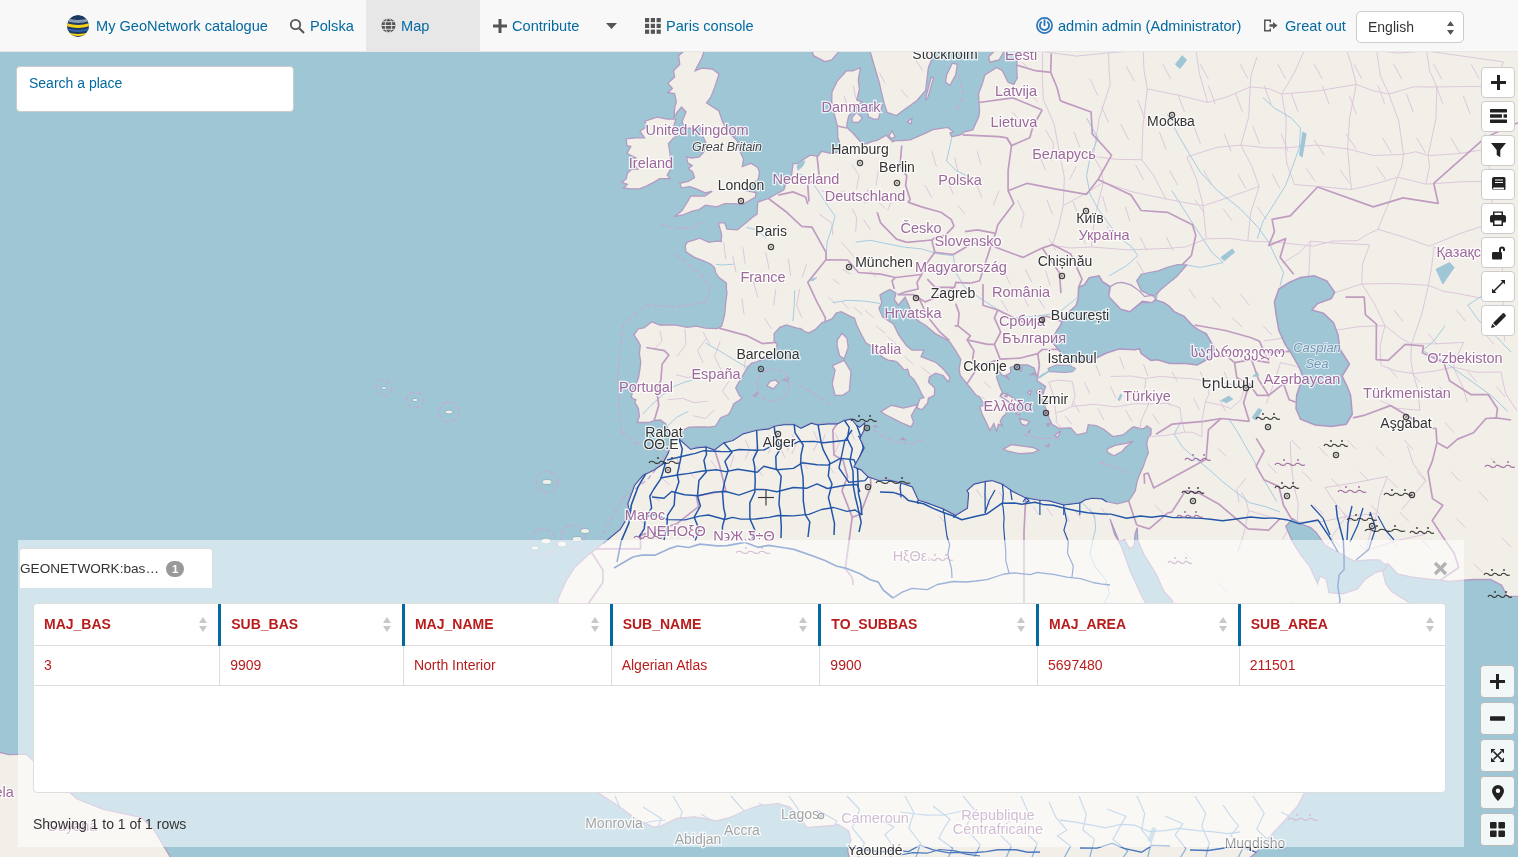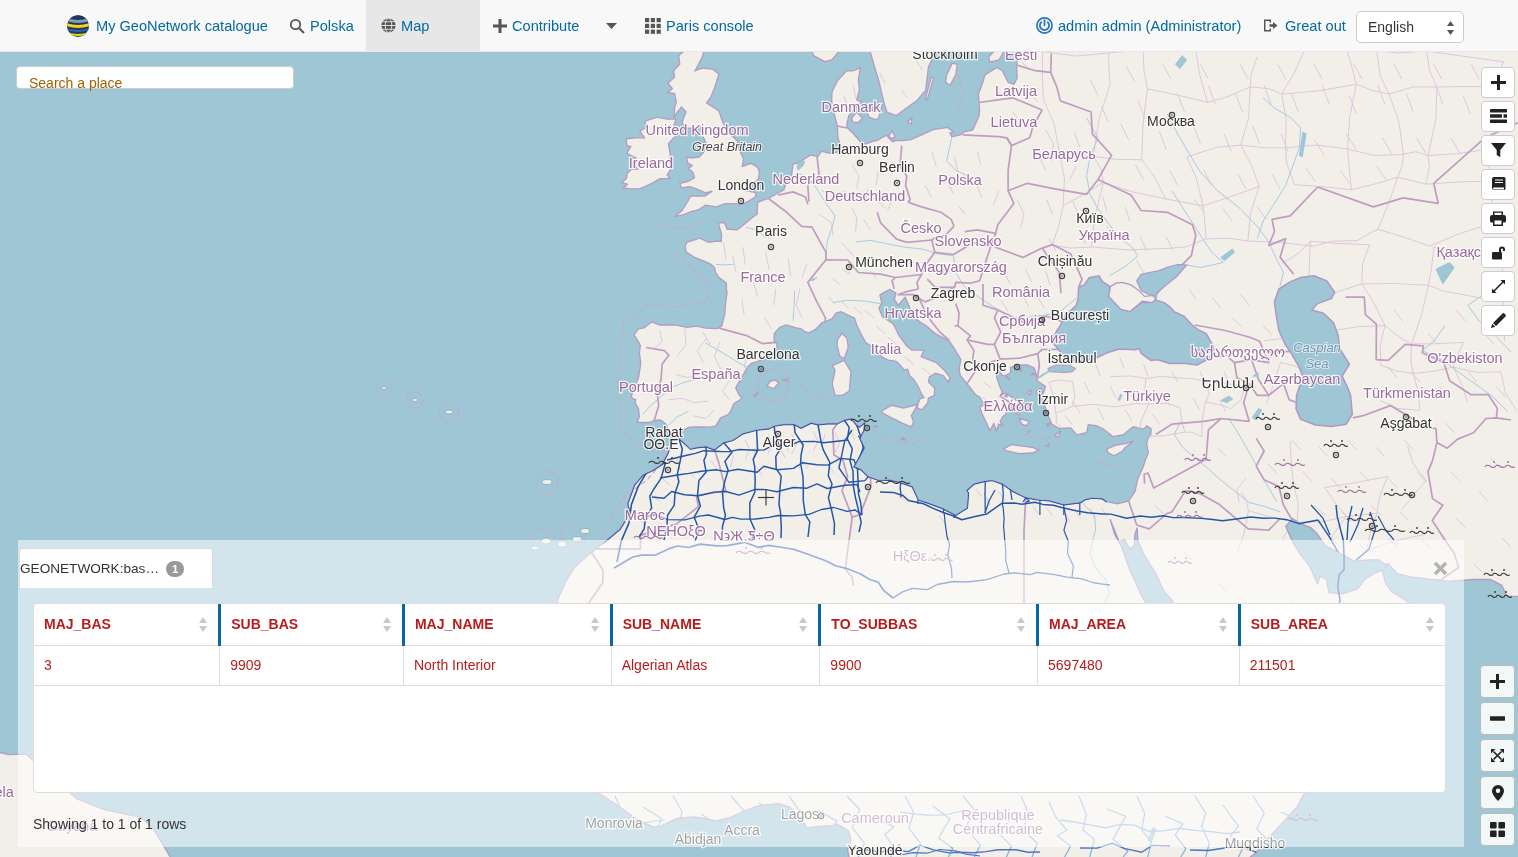--- a/index.html
+++ b/index.html
@@ -2,21 +2,21 @@
 <html><head><meta charset="utf-8"><style>
 *{box-sizing:border-box;margin:0;padding:0}
 html,body{width:1518px;height:857px;overflow:hidden;font-family:"Liberation Sans",sans-serif}
 #map{position:absolute;inset:0}
 text.ct{fill:#9b6a9b;font-size:14.5px;paint-order:stroke;stroke:rgba(255,255,255,.8);stroke-width:2.5px}
 text.ci{fill:#333333;font-size:14px;paint-order:stroke;stroke:rgba(255,255,255,.8);stroke-width:2.5px}
 text.gb{fill:#444;font-size:12.5px;paint-order:stroke;stroke:rgba(255,255,255,.8);stroke-width:2px}
 text.sea{fill:#7596b5;font-size:13px;paint-order:stroke;stroke:rgba(255,255,255,.6);stroke-width:2px}
 .navbar{position:absolute;top:0;left:0;width:100%;height:52px;background:#f8f8f8;border-bottom:1px solid #e7e7e7;z-index:30}
 .nav-item{position:absolute;top:0;height:51px;display:flex;align-items:center;color:#0369a1;font-size:14.6px;gap:5px}
-.srch{position:absolute;top:66px;left:16px;width:278px;height:23px;background:#fff;border:1px solid #ccc;border-radius:4px;z-index:20;color:#a16207;font-size:14px;line-height:32px;padding-left:12px}
+.srch{position:absolute;top:66px;left:16px;width:278px;height:46px;background:#fff;border:1px solid #ccc;border-radius:4px;z-index:20;color:#0369a1;font-size:14px;line-height:32px;padding-left:12px}
 .tbtn{position:absolute;left:1481px;width:34px;height:31px;background:#fff;border:1px solid #ccc;border-radius:4px;z-index:20;display:flex;align-items:center;justify-content:center}
 .zbtn{position:absolute;left:1480px;width:35px;height:33px;background:#f2f7f8;border:1px solid #bbb;border-radius:4px;z-index:20;display:flex;align-items:center;justify-content:center}
 .panel{position:absolute;left:18px;top:540px;width:1446px;height:307px;background:rgba(255,255,255,.55);z-index:10}
 .tab{position:absolute;left:1px;top:8px;width:194px;height:40px;background:#fff;border:1px solid #ddd;border-bottom:none;border-radius:4px 4px 0 0;font-size:13.6px;color:#333;display:flex;align-items:center;gap:7px}
 .badge1{background:#999;color:#fff;border-radius:10px;font-size:11.5px;font-weight:bold;padding:2px 6px}
 .closex{position:absolute;right:16px;top:21px;line-height:0}
 .tblc{position:absolute;left:15px;top:63px;width:1413px;height:190px;background:#fff;border:1px solid #ddd;border-radius:4px}
 table{border-collapse:collapse;width:100%;font-size:14px;color:#b91c1c}
 th{text-align:left;font-weight:bold;padding:10px 8px 10px 10px;border-left:3px solid #0369a1;position:relative;height:41px}
 td{text-align:left;padding:10px 8px 10px 10px;border-left:1px solid #ddd;border-top:1px solid #ddd;border-bottom:1px solid #ddd;height:40px}

